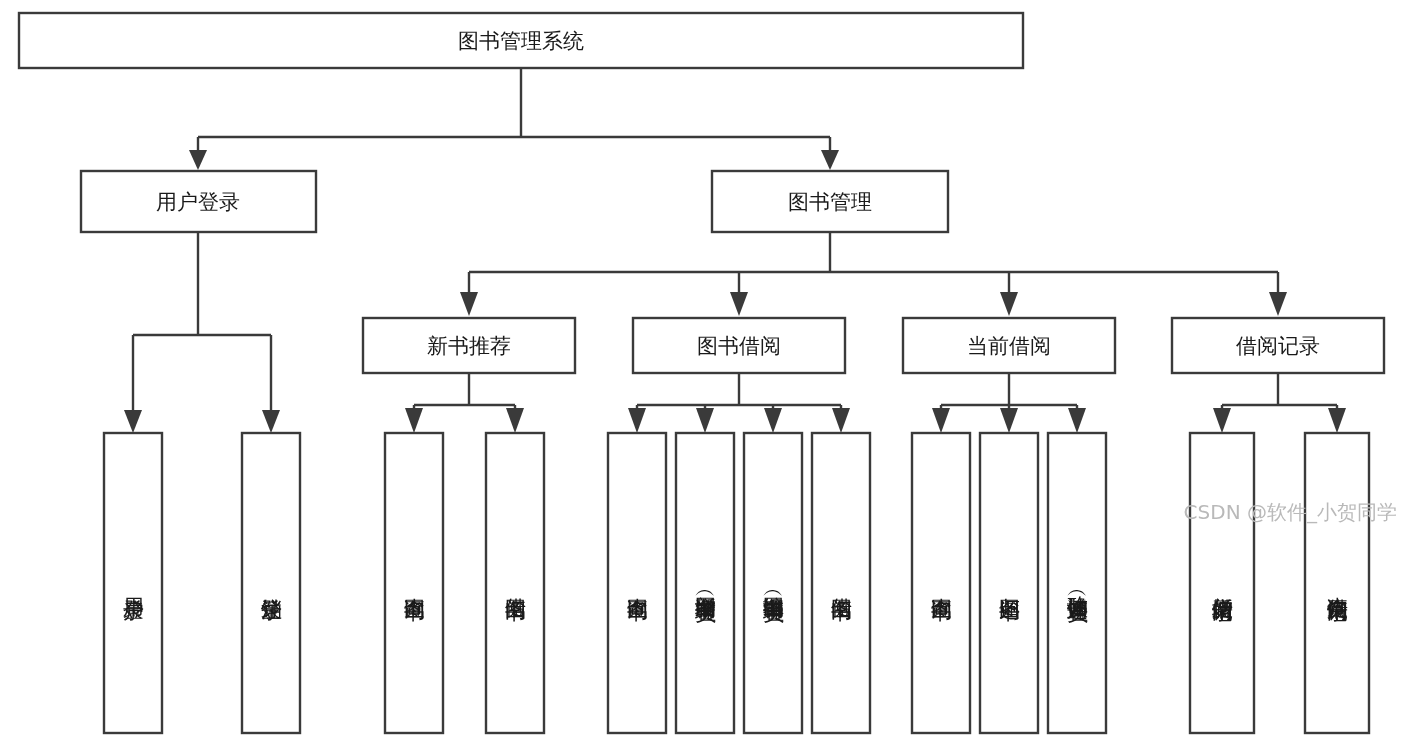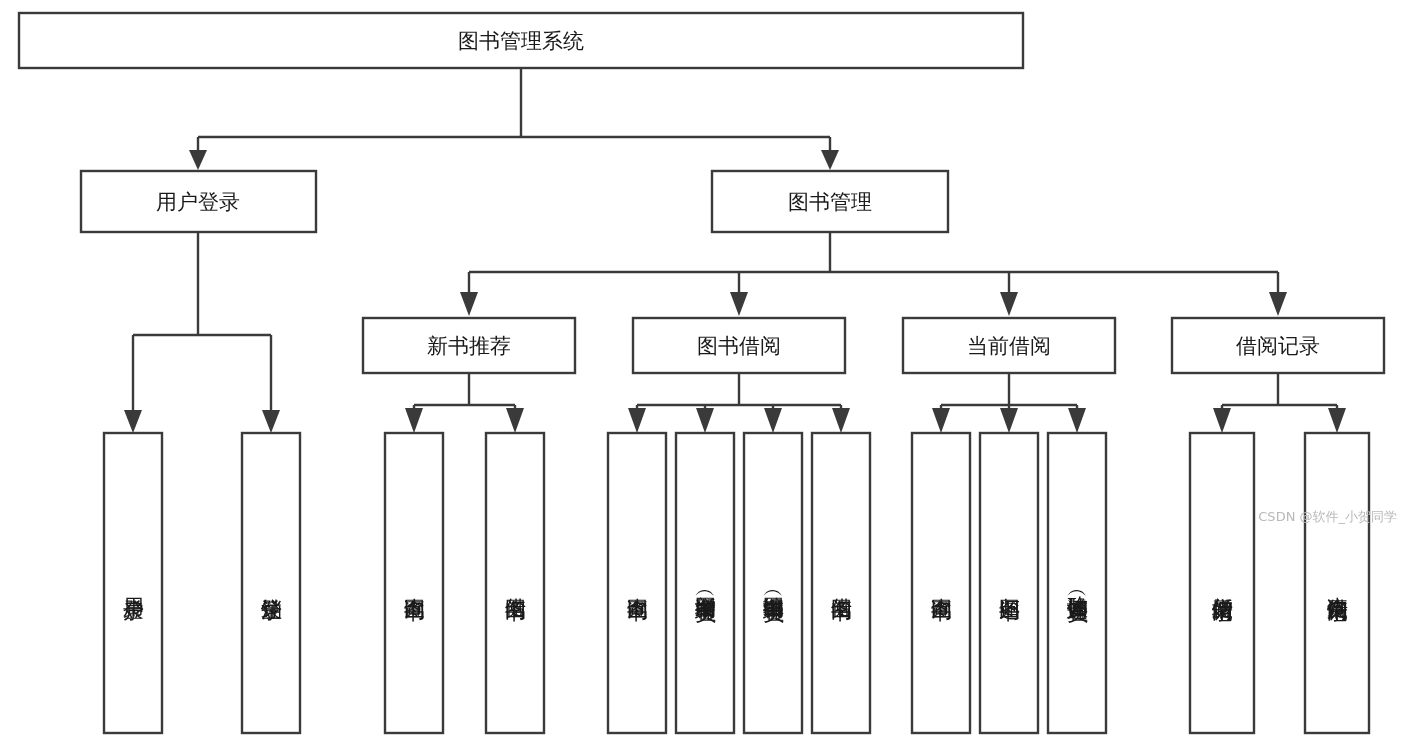--- a/index.html
+++ b/index.html
@@ -61,21 +61,21 @@
     justify-content: center;
     letter-spacing: 1px;
     white-space: nowrap;
     pointer-events: none;
   }
   .watermark {
     position: absolute;
     right: 8px;
     bottom: 6px;
     font-family: "DejaVu Sans", "Liberation Sans", sans-serif;
-    font-size: 13px;
+    font-size: 20px;
     color: #b9b9b9;
     white-space: nowrap;
   }
 </style>
 </head>
 <body>
 
 <div id="diagram-root">
 
   <svg class="diagram-canvas" viewBox="0 0 1405 747">

